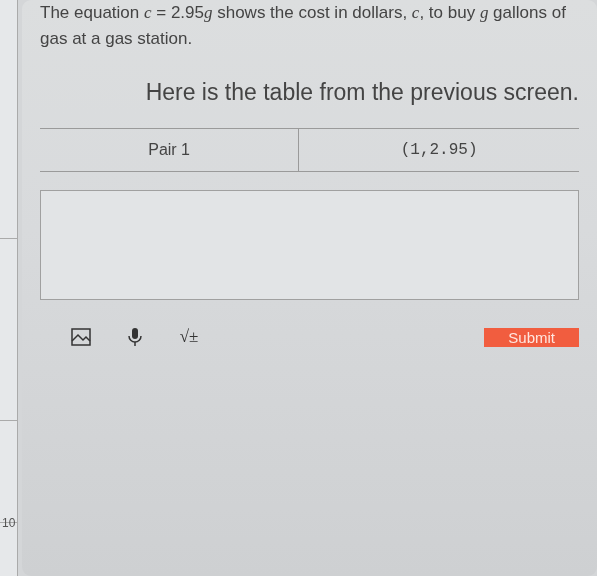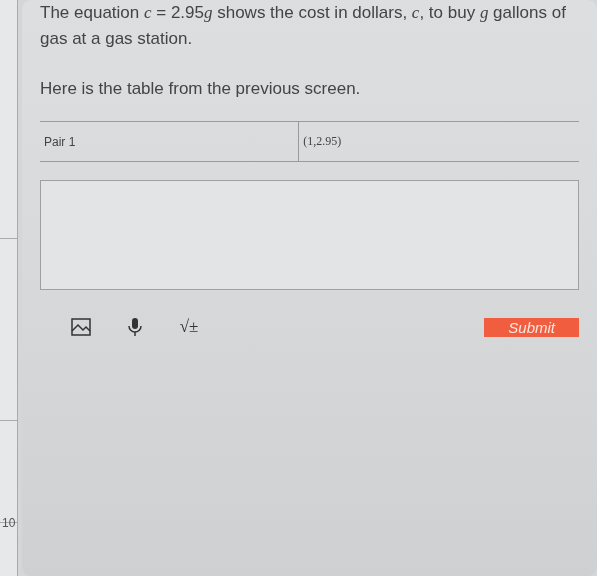--- a/index.html
+++ b/index.html
@@ -38,40 +38,41 @@
     border-radius: 9px;
   }
   .intro {
     font-size: 17px;
     line-height: 1.5;
     color: #444;
     margin-top: 0;
   }
   .intro .mathit { font-style: italic; font-family: "Times New Roman", serif; }
   .sub-intro {
-    font-size: 17px;
+    font-size: 23px;
     color: #444;
     margin-top: 28px;
+    text-align: right;
   }
   .tbl {
     width: 100%;
     border-collapse: collapse;
     margin-top: 22px;
     background: transparent;
   }
   .tbl td {
     border-top: 1px solid #9a9a9a;
     border-bottom: 1px solid #9a9a9a;
-    text-align: left;
+    text-align: center;
     padding: 12px 4px;
-    font-size: 12px;
+    font-size: 16px;
     color: #444;
   }
   .tbl td:first-child { width: 48%; border-right: 1px solid #9a9a9a; }
-  .tbl td:last-child { font-family: Liberation Serif, serif; }
+  .tbl td:last-child { font-family: Liberation Mono, monospace; }
   .question {
     font-size: 17px;
     color: #444;
     margin-top: 14px;
   }
   .question .num { font-family: "Times New Roman", serif; }
   .answer-box {
     width: 100%;
     height: 110px;
     margin-top: 18px;
@@ -92,21 +93,20 @@
     cursor: pointer;
   }
   .spacer { flex: 1; }
   .submit {
     background: #f15d3f;
     color: #ffe6df;
     border: none;
     padding: 1px 24px;
     font-size: 15px;
     cursor: pointer;
-    font-style: italic;
   }
   .mathsym { font-family: "Times New Roman", serif; font-size: 17px; }
 </style>
 </head>
 <body>
 
 <div class="left-rail">
   <div class="rail-tick" style="top:238px"></div>
   <div class="rail-tick" style="top:420px"></div>
   <div class="rail-tick" style="top:522px"></div>

